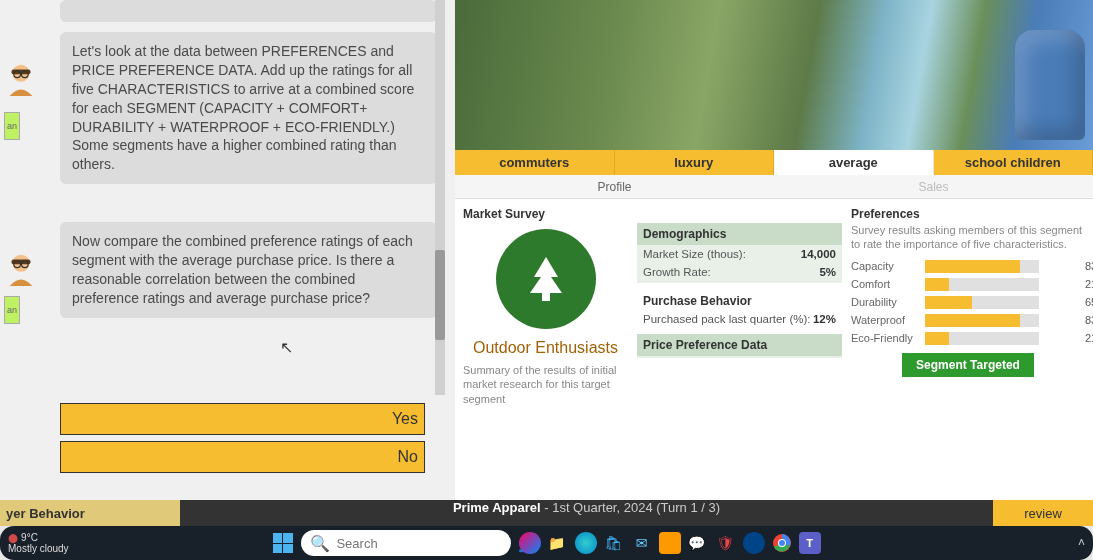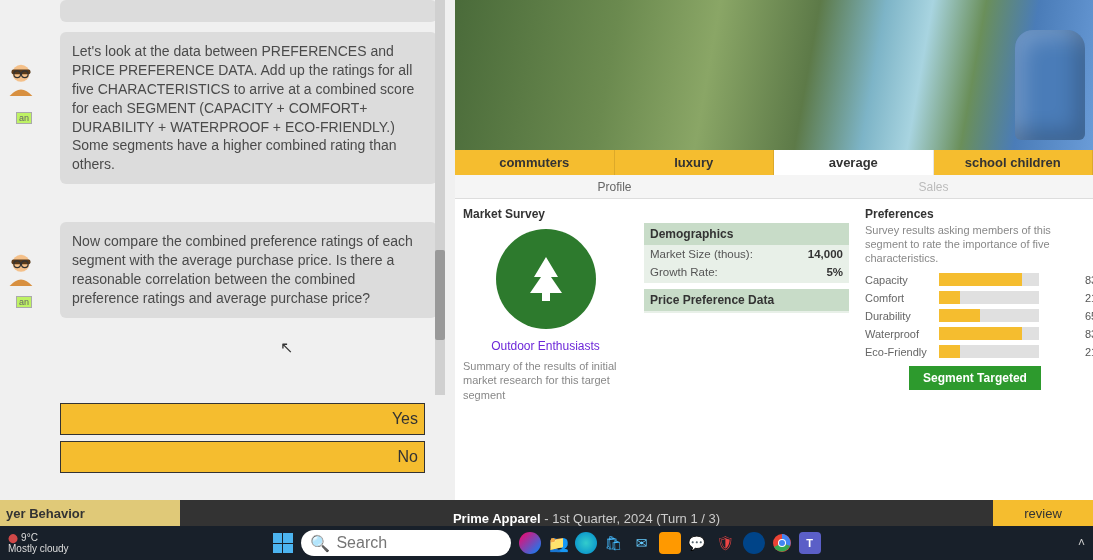--- a/index.html
+++ b/index.html
@@ -6,21 +6,21 @@
 body { width: 1093px; height: 560px; background: #e8e8e8; overflow: hidden; position: relative; }
 
 .main-area { display: flex; height: 500px; }
 
 .left-panel { width: 455px; background: #f0f0f0; position: relative; padding-right: 10px; }
 .chat-area { position: relative; height: 395px; }
 .avatar { position: absolute; width: 38px; height: 38px; left: 2px; }
 .avatar svg { width: 38px; height: 38px; }
 .av1 { top: 60px; }
 .av2 { top: 250px; }
-.avatar-label { position: absolute; left: 16px; font-size: 9px; color: #666; background:#bef264; border:1px solid #aaa; padding:0 2px; }
+.avatar-label { position: absolute; left: 4px; font-size: 9px; color: #666; background:#bef264; border:1px solid #aaa; padding:8px 2px; }
 .al1 { top: 112px; }
 .al2 { top: 296px; }
 .msg { position: absolute; left: 60px; right: 8px; background: #dcdcdc; border-radius: 6px; padding: 10px 12px; font-size: 14px; color: #4a4a4a; line-height: 1.35; }
 .m0 { top: 0px; height: 22px; }
 .m1 { top: 32px; }
 .m2 { top: 222px; }
 .cursor { position: absolute; left: 280px; top: 338px; font-size: 16px; color: #333; }
 .scrollbar { position: absolute; right: 0; top: 0; width: 10px; height: 395px; background: #d0d0d0; }
 .scroll-thumb { position: absolute; width: 10px; background: #999; top: 250px; height: 90px; border-radius:2px; }
 .answer-area { padding: 8px 20px 0 60px; }
@@ -31,59 +31,59 @@
 .hero::after { content:""; position:absolute; right:8px; top:30px; width:70px; height:110px; background:#4a7cb8; border-radius:18px 18px 6px 6px; box-shadow: inset -10px -10px 20px rgba(0,0,0,0.2), inset 10px 10px 20px rgba(255,255,255,0.2); }
 
 .seg-tabs { display: flex; background: #f5bd2f; height: 25px; }
 .seg-tab { flex: 1; text-align: center; font-size: 13px; font-weight: bold; color: #333; line-height: 25px; cursor: pointer; border-right: 1px solid rgba(0,0,0,0.1); }
 .seg-tab.active { background: #fff; }
 
 .sub-tabs { display: flex; height: 24px; background: #f5f5f5; border-bottom: 1px solid #ddd; }
 .sub-tab { flex: 1; text-align: center; font-size: 12px; color: #666; line-height: 24px; cursor: pointer; }
 .sub-tab.inactive { color: #bbb; }
 
-.content { flex: 1; display: flex; padding: 8px; gap: 16px; background: #fff; }
+.content { flex: 1; display: flex; padding: 8px; gap: 9px; background: #fff; }
 .col1 { width: 165px; }
 .col1 h4 { font-size: 12px; color: #333; font-weight: bold; margin-bottom: 8px; }
 .icon-circle { width: 100px; height: 100px; background: #2d7a2d; border-radius: 50%; margin: 8px auto 10px; display: flex; align-items: center; justify-content: center; }
-.seg-name { font-size: 12px; color: #6d28d9; text-align: center; margin-bottom: 6px; }
+.seg-name { font-size: 16px; color: #a16207; text-align: center; margin-bottom: 6px; }
 .seg-desc { font-size: 11px; color: #888; line-height: 1.3; }
 
 .col2 { width: 205px; padding-top:16px; }
 .section { margin-bottom: 6px; }
 .sec-head { background: #c8dcc8; padding: 4px 6px; font-size: 12px; font-weight: bold; color: #333; }
 .sec-row { display: flex; justify-content: space-between; padding: 3px 6px; font-size: 11.5px; color: #555; }
 .sec-row .val { font-weight: bold; color: #333; }
 .sec-body-shade { background: #e8f0e8; padding-bottom:2px; }
 .plain-head { font-size: 12px; font-weight: bold; padding: 5px 6px 2px; color: #333; }
 
 .col3 { flex: 1; }
 .pref-head { font-size: 12px; font-weight: bold; color: #333; margin-bottom: 3px; }
 .pref-desc { font-size: 11px; color: #888; line-height: 1.25; margin-bottom: 8px; }
 .pref-row { display: flex; align-items: center; margin-bottom: 5px; gap: 6px; }
 .pref-label { width: 68px; font-size: 11px; color: #666; }
 .pref-bar { flex: 1; height: 13px; background: #e0e0e0; position: relative; }
 .pref-fill { height: 100%; background: #f5bd2f; }
 .pref-val { width: 30px; font-size: 11px; color: #555; font-weight:normal;padding-left:40px; }
 .targeted-btn { display: block; margin: 8px auto 0; background: #2d9a2d; color: #fff; border: none; padding: 5px 14px; font-size: 12px; font-weight: bold; cursor: pointer; }
 
-.footer { display: flex; height: 26px; background: #333; color: #ccc; align-items: flex-end; }
+.footer { display: flex; height: 26px; background: #333; color: #ccc; align-items: flex-start; }
 .footer-left { width: 180px; background: #e0c978; color: #333; font-size: 13px; font-weight: bold; height: 100%; display:flex; align-items:center; padding-left:6px; }
 .footer-mid { flex: 1; text-align: center; font-size: 13px; }
 .footer-mid b { color:#fff; }
 .footer-right { width: 100px; background: #f5bd2f; color: #333; text-align: center; font-size: 13px; height:100%; display:flex; align-items:center; justify-content:center; cursor:pointer; }
 
-.taskbar { height: 34px; background: #18202a; display: flex; align-items: center; padding: 12px 8px; gap: 14px; position: relative; }
+.taskbar { height: 34px; background: #18202a; display: flex; align-items: center; padding: 12px 8px; gap: 14px; position: relative; border-radius: 14px; }
 .weather { color: #ddd; font-size: 10px; line-height: 1.1; }
 .weather .temp::before { content:"⬤"; color:#d04848; font-size:9px; margin-right:3px; }
 .tb-center { position:absolute; left:50%; transform:translateX(-50%); display:flex; align-items:center; gap:8px; }
 .win-icon { width:20px; height:20px; display:grid; grid-template-columns:1fr 1fr; grid-template-rows:1fr 1fr; gap:1px; }
 .win-icon span { background:#4cb4f0; }
 .search-box { display:flex; align-items:center; background:#fff; border-radius:14px; height:26px; padding:0 10px; width:210px; gap:6px; }
-.search-box input { border:none; outline:none; font-size:16px; flex:1; background:transparent; }
+.search-box input { border:none; outline:none; font-size:13px; flex:1; background:transparent; }
 .tb-icons { display:flex; gap:6px; }
 .tb-ico { width:22px; height:22px; border-radius:4px; display:flex; align-items:center; justify-content:center; font-size:14px; }
 .tb-right { margin-left:auto; display:flex; align-items:center; gap:8px; color:#ccc; font-size:12px; }
 </style>
 </head>
 <body>
 
 <div class="main-area">
   <div class="left-panel">
     <div class="chat-area">
@@ -150,20 +150,27 @@
           <div class="sec-body-shade">
             <div class="sec-head">Demographics</div>
             <div class="sec-row">
               <span>Market Size (thous):</span>
                 <span class="val">14,000</span>
             </div>
             <div class="sec-row">
               <span>Growth Rate:</span>
                 <span class="val">5%</span>
             </div>
+          </div>
+        </div>
+        <div class="section">
+          <div class="plain-head">Purchase Behavior</div>
+          <div class="sec-row">
+            <span>Purchased pack last quarter (%):</span>
+              <span class="val">12%</span>
           </div>
         </div>
         <div class="section">
           <div class="sec-body-shade">
             <div class="sec-head">Price Preference Data</div>
           </div>
         </div>
       </div>
 
       <div class="col3">

